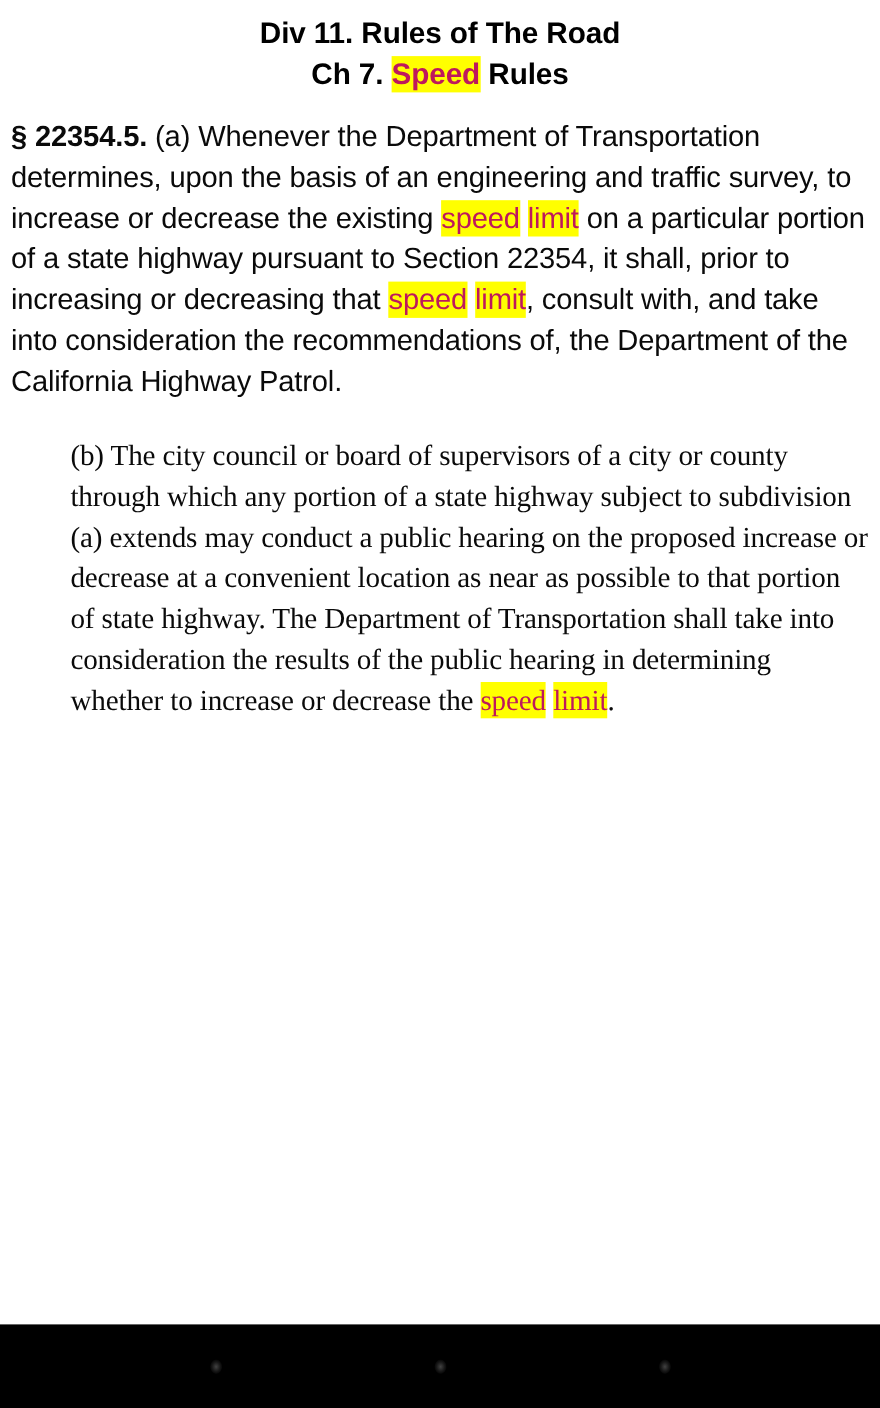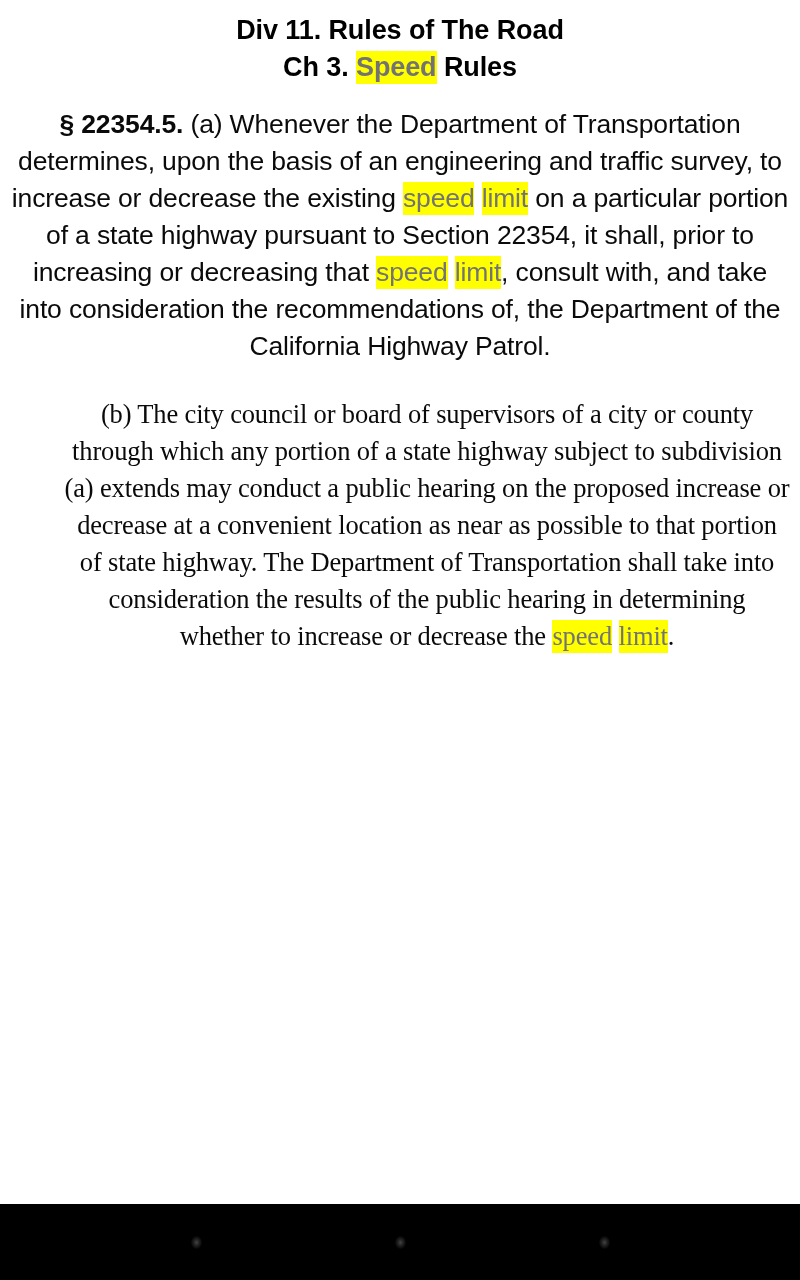--- a/index.html
+++ b/index.html
@@ -57,36 +57,36 @@
   .doc-body {
     padding: 0 10px 0 10px;
     margin-top: 20px;
   }
   p.para {
     margin: 0;
     font-size: 26.5px;
     line-height: 37px;
     letter-spacing: -0.15px;
     word-spacing: 0px;
-    text-align: center;
+    text-align: left;
     color: #0a0a0a;
   }
   p.para.indented {
     margin-top: 31px;
     padding-left: 54px;
     font-family: Liberation Serif, serif;
   }
   .secnum {
     font-weight: bold;
   }
 
   
   .hl {
     background-color: #ffff00;
-    color: #737373;
+    color: #be185d;
     padding: 1px 0 2px 0;
     box-decoration-break: clone;
     -webkit-box-decoration-break: clone;
   }
 
   
   .navbar {
     position: absolute;
     left: 0;
     top: 1204px;
@@ -120,21 +120,21 @@
 </style>
 </head>
 <body>
 
 <div id="app">
 
   <div class="doc-area">
 
     <div class="doc-heading">
       <span class="hline">Div 11. Rules of The Road</span>
-      <span class="hline"><span>Ch 3. </span><span class="hl">Speed</span><span> Rules</span></span>
+      <span class="hline"><span>Ch 7. </span><span class="hl">Speed</span><span> Rules</span></span>
     </div>
 
     <div class="doc-body" id="doc-body">
         <p class="para"><span class="secnum">§ 22354.5.</span><span> (a) Whenever the Department of Transportation determines, upon the basis of an engineering and traffic survey, to increase or decrease the existing </span><span class="hl">speed</span><span> </span><span class="hl">limit</span><span> on a particular portion of a state highway pursuant to Section 22354, it shall, prior to increasing or decreasing that </span><span class="hl">speed</span><span> </span><span class="hl">limit</span><span>, consult with, and take into consideration the recommendations of, the Department of the California Highway Patrol.</span></p>
         <p class="para indented"><span>(b) The city council or board of supervisors of a city or county through which any portion of a state highway subject to subdivision (a) extends may conduct a public hearing on the proposed increase or decrease at a convenient location as near as possible to that portion of state highway. The Department of Transportation shall take into consideration the results of the public hearing in determining whether to increase or decrease the </span><span class="hl">speed</span><span> </span><span class="hl">limit</span><span>.</span></p>
       </div>
 
   </div>
 
   <div class="navbar" id="navbar">

